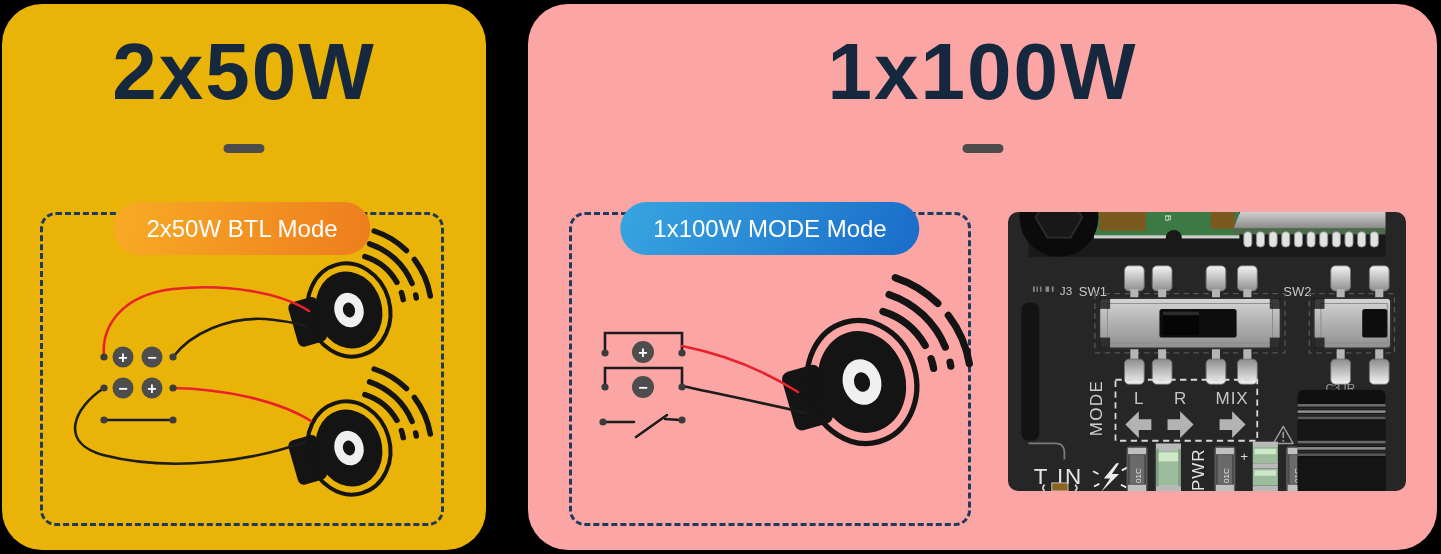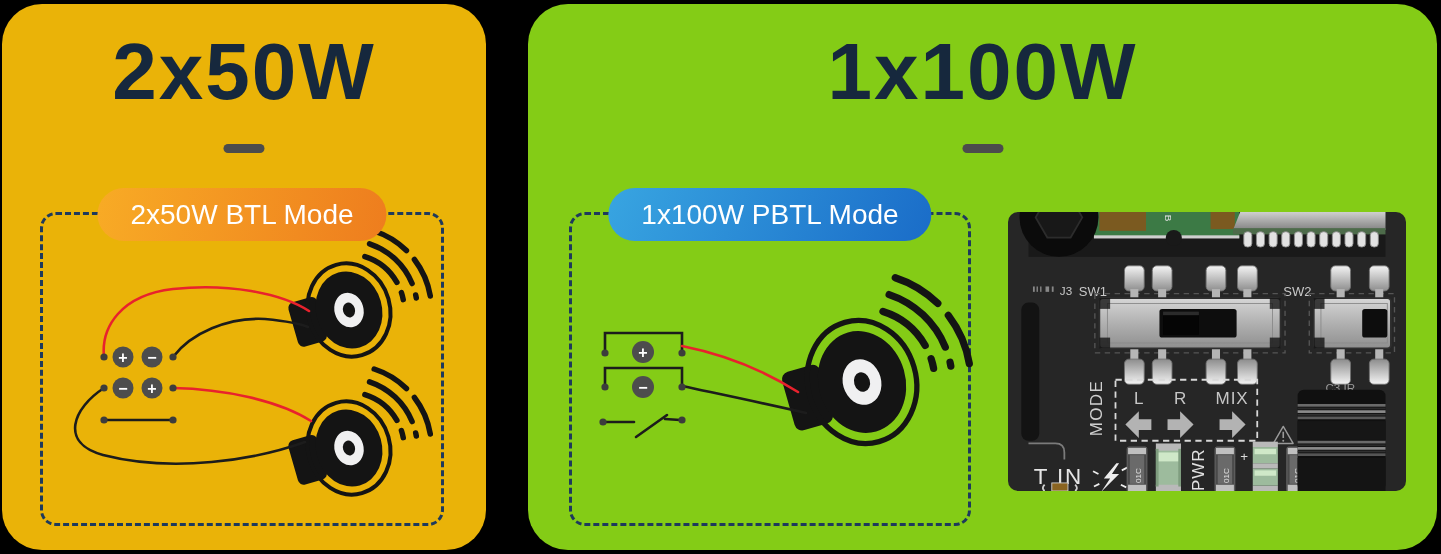--- a/index.html
+++ b/index.html
@@ -21,23 +21,23 @@
     width:41px;height:9px;border-radius:5px;background:#4c4c4c;
   }
   .diagram-box{
     position:absolute;border:3px dashed #1e3a5c;border-radius:16px;
     box-sizing:content-box;
   }
   #box-left{left:38px;top:208px;width:398px;height:308px;}
   #box-right{left:41px;top:208px;width:396px;height:308px;}
   .diagram-svg{position:absolute;left:0;top:0;width:100%;height:100%;overflow:visible;}
   .mode-badge{
-    position:absolute;top:184px;transform:translateX(-50%);
+    position:absolute;top:198px;transform:translateX(-50%);
     height:53px;line-height:53px;padding:0 33px;border-radius:27px;
-    font-size:28px;color:#fff;white-space:nowrap;z-index:5;
+    font-size:24px;color:#fff;white-space:nowrap;z-index:5;
   }
   #badge-left{left:240px;background:linear-gradient(100deg,#f8ab25,#ee7d1e);}
   #badge-right{left:242px;background:linear-gradient(115deg,#38a5e1,#1a6cc8);}
   .pcb-photo{
     position:absolute;left:480px;top:208px;width:398px;height:279px;
     border-radius:10px;overflow:hidden;background:#262626;
   }
   .pcb-photo svg{display:block;width:100%;height:100%;}
   svg text{font-family:"Liberation Sans", sans-serif;}
   .wire-red{fill:none;stroke:#e8222d;stroke-width:2.6;stroke-linecap:round;}
@@ -121,25 +121,25 @@
         <text class="term-sign" x="80" y="178.5">−</text>
       </g>
       <g>
         <circle class="term" cx="109" cy="173" r="10.5"></circle>
         <text class="term-sign" x="109" y="178.5">+</text>
       </g>
     </svg>
   </div>
 </div>
 
-<div class="card" id="card-right" style="background: #84cc16; text-decoration: underline;">
+<div class="card" id="card-right" style="background: #fca5a5; text-decoration: underline;">
   <div class="card-title" style="color: rgb(22, 40, 61);">1x100W</div>
   <div class="title-dash" style="background: rgb(76, 76, 76);"></div>
 
-  <div class="mode-badge" id="badge-right" style="color: rgb(255, 255, 255); background: linear-gradient(115deg, rgb(56, 165, 225), rgb(26, 108, 200));">1x100W PBTL Mode</div>
+  <div class="mode-badge" id="badge-right" style="color: rgb(255, 255, 255); background: linear-gradient(115deg, rgb(56, 165, 225), rgb(26, 108, 200));">1x100W MODE Mode</div>
 
   <div class="diagram-box" id="box-right" style="border-color: rgb(30, 58, 92);">
     <svg class="diagram-svg" viewBox="0 0 396 308">
       <g>
         <use href="#spk" transform="translate(290,167) rotate(-16) scale(1.32)"></use>
       </g>
       <path class="wire-black" d="M33,136 L33,118 L110,118 L110,136" stroke-width="2.2" stroke="#1c1c1c"></path>
       <path class="wire-black" d="M33,170 L33,153 L110,153 L110,170" stroke-width="2.2" stroke="#1c1c1c"></path>
       <path class="wire-red" d="M110,131 C155,140 196,158 226,177" stroke="#e8222d"></path>
       <path class="wire-black" d="M110,171 C152,180 200,190 234,198" stroke="#1c1c1c"></path>

